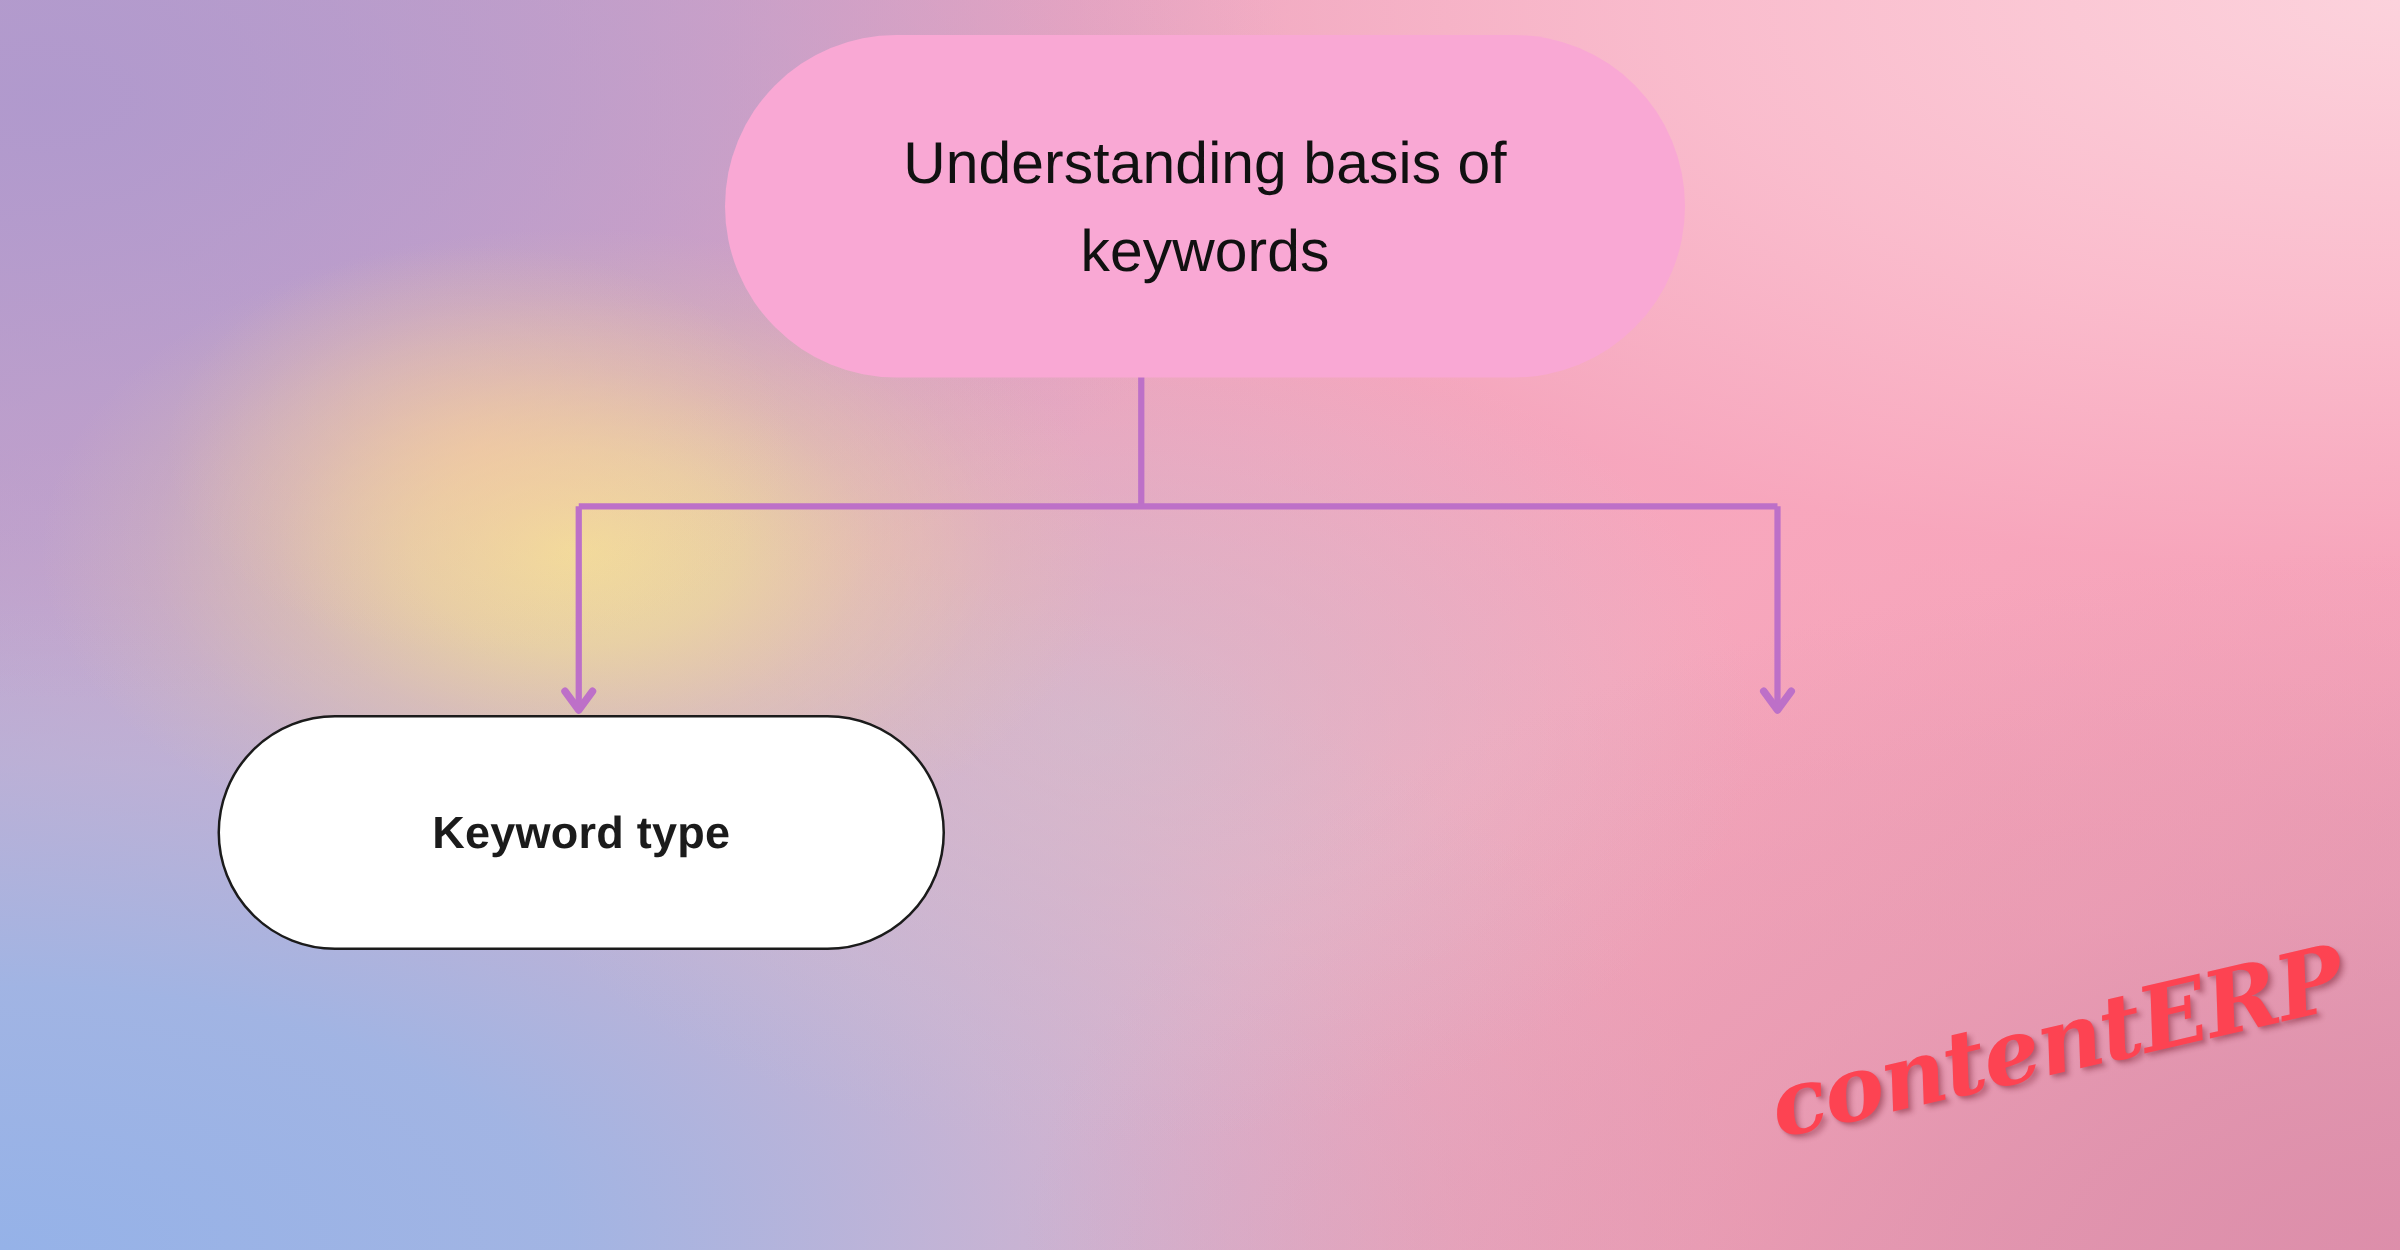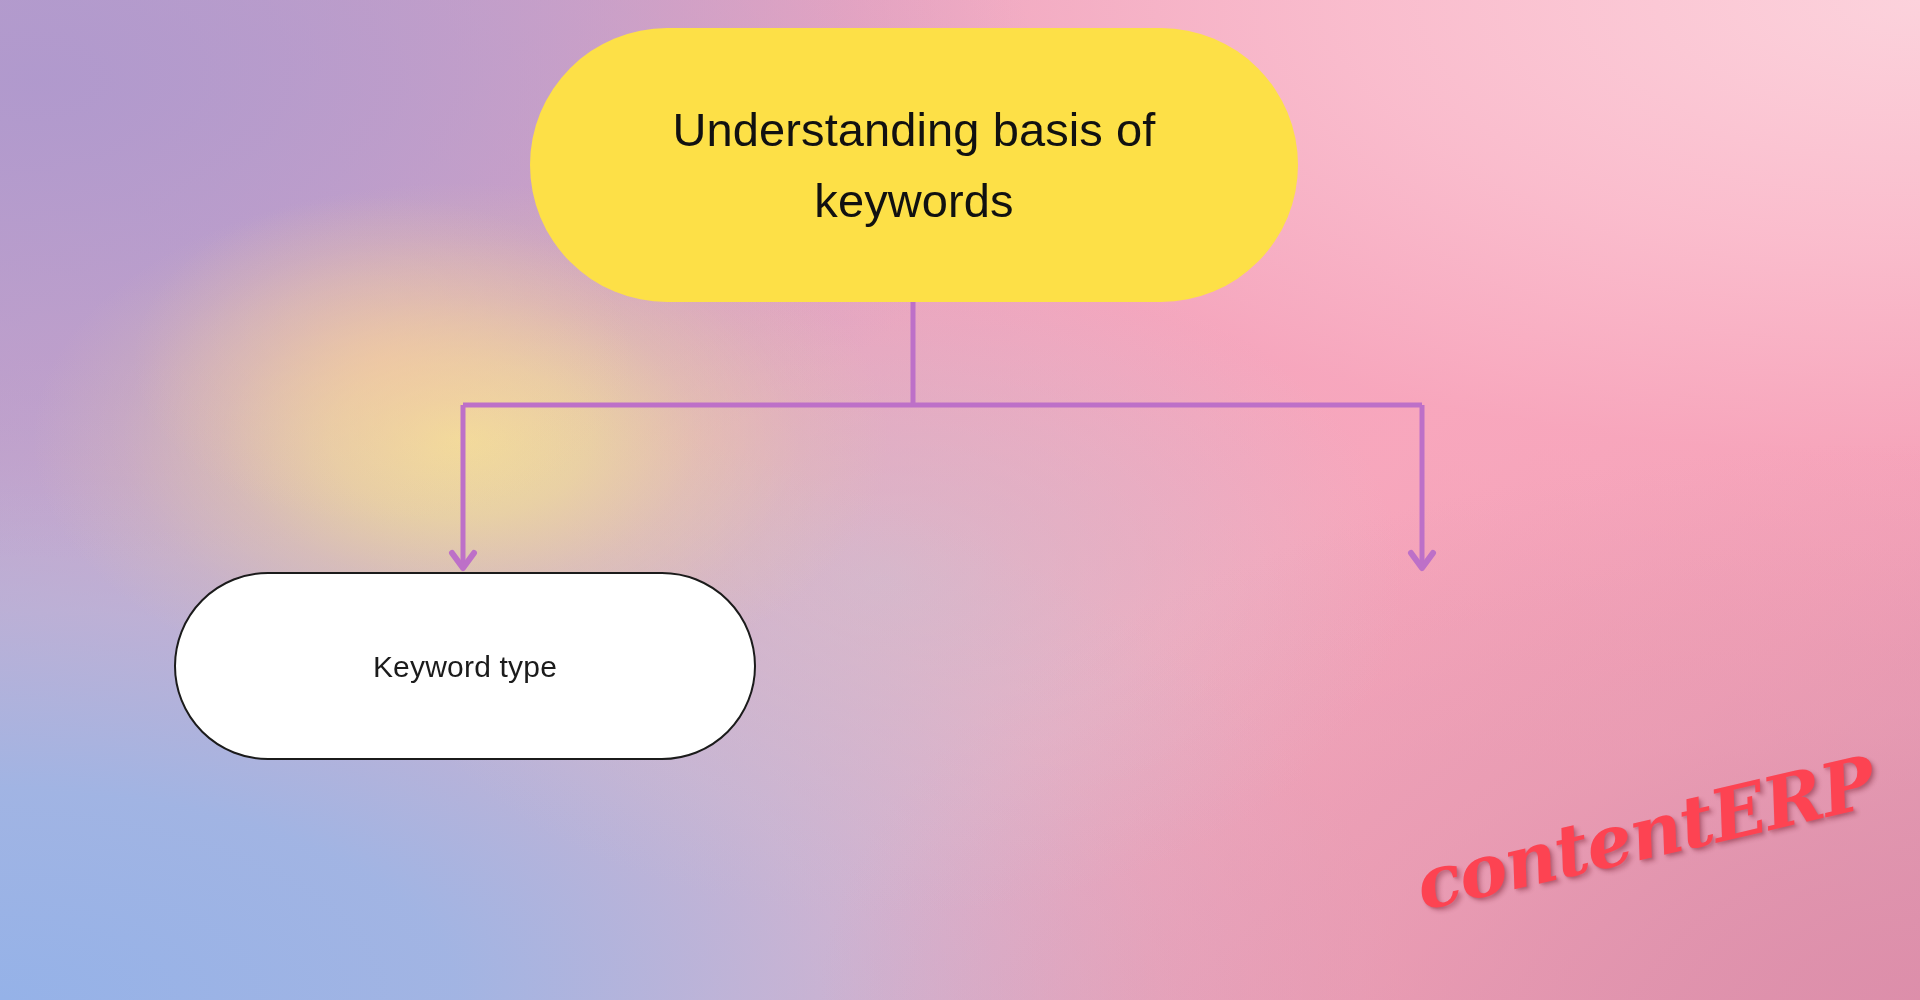--- a/index.html
+++ b/index.html
@@ -105,45 +105,45 @@
   .node {
     position: absolute;
     box-sizing: border-box;
     display: flex;
     align-items: center;
     justify-content: center;
     text-align: center;
   }
 
   .node-root {
-    left: 530px;
+    left: 580px;
     top: 28px;
     width: 768px;
     height: 274px;
-    background: #fde047;
+    background: #f9a8d4;
     border-radius: 137px;
     padding: 0 68px;
   }
   .node-root .node-label {
     font-size: 47px;
     line-height: 1.52;
     font-weight: 400;
     color: #111111;
     letter-spacing: 0.1px;
   }
 
   .node-leaf {
     background: #ffffff;
     border: 2.2px solid #1b1b1b;
     border-radius: 120px;
   }
   .node-leaf .node-label {
-    font-size: 30px;
+    font-size: 36px;
     line-height: 1.3;
-    font-weight: 400;
+    font-weight: 700;
     color: #1b1b1b;
     letter-spacing: 0.2px;
   }
 
   .node-left {
     left: 174px;
     top: 572px;
     width: 582px;
     height: 188px;
     padding: 0 34px;

